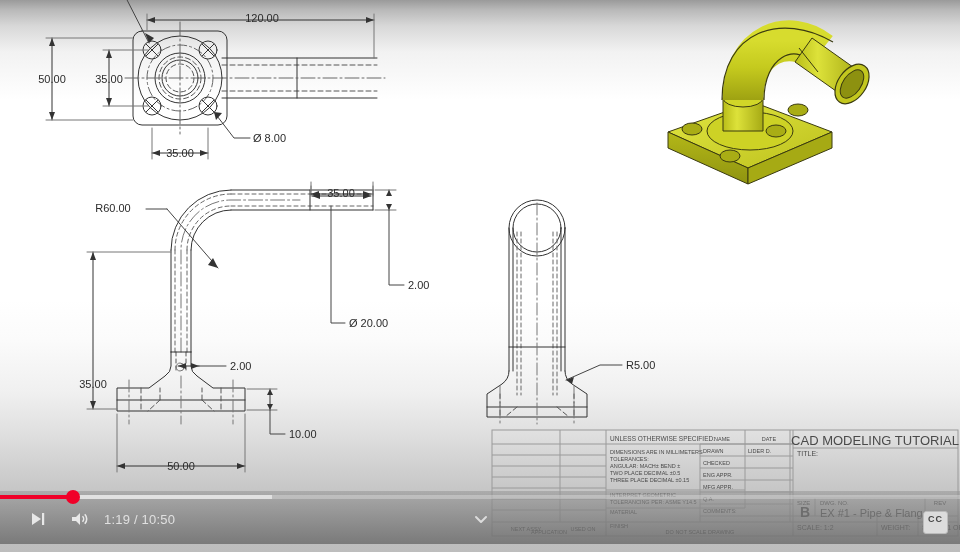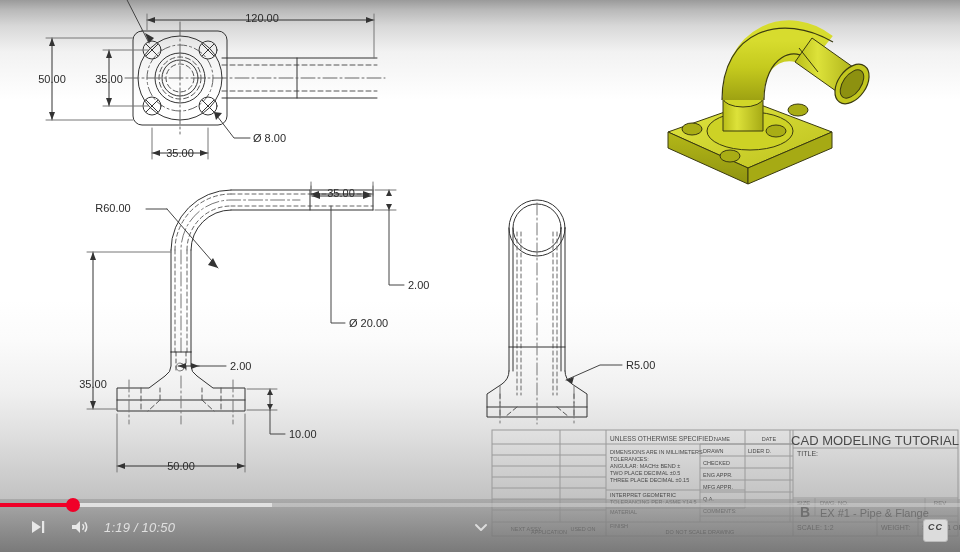--- a/index.html
+++ b/index.html
@@ -21,23 +21,22 @@
     position: absolute; inset: 0;
     background: linear-gradient(to bottom,
         #9a9a9a 0px, #b9b9b9 10px, #d8d8d8 26px, #f2f2f2 52px,
         #ffffff 100px, #ffffff 300px, #fbfbfb 340px,
         #f0f0f0 392px, #e0e0e0 432px, #cfcfcf 470px, #c2c2c2 500px, #bdbdbd 552px);
   }
   #drawingSvg { position: absolute; inset: 0; }
 
   
   #controlbar {
-    position: absolute; left: 0; right: 0; bottom: 0; height: 53px;
+    position: absolute; left: 0; right: 0; bottom: 8px; height: 53px;
     background: linear-gradient(to bottom, rgba(150,150,150,0.55), rgba(105,105,105,0.80));
-    font-style: italic;
   }
   #progress-track {
     position: absolute; left: 0; right: 0; top: 4px; height: 4px;
     background: rgba(255,255,255,0.28);
     cursor: pointer;
   }
   #progress-buffered {
     position: absolute; left: 0; top: 0; height: 4px;
     background: rgba(255,255,255,0.55);
   }

